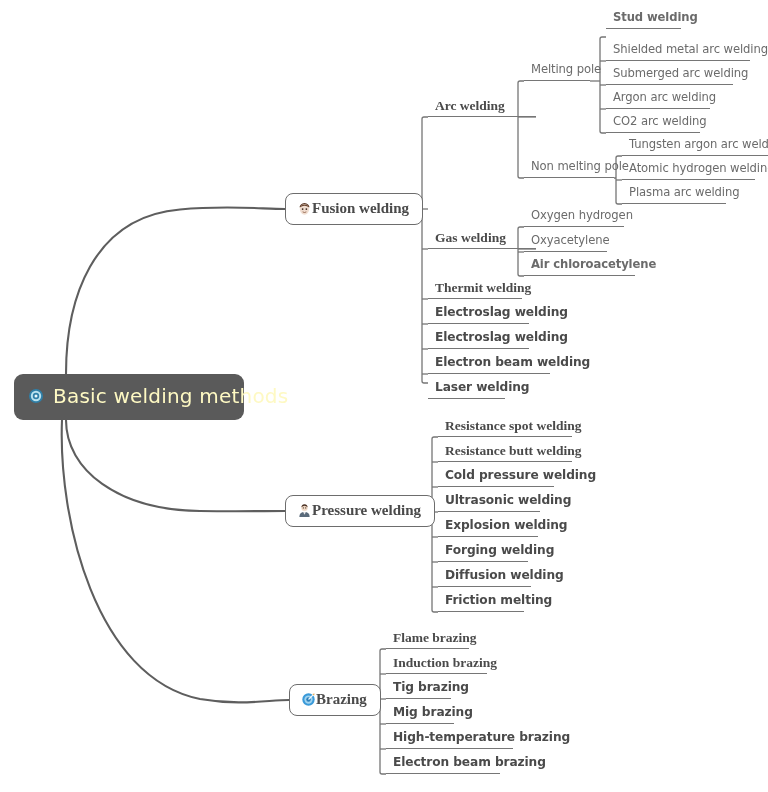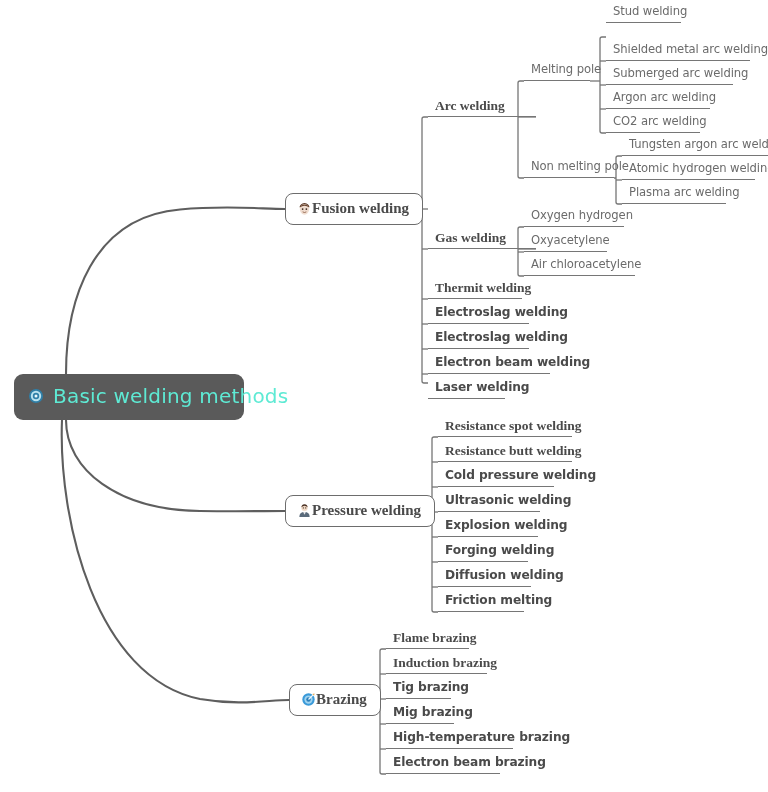--- a/index.html
+++ b/index.html
@@ -24,21 +24,21 @@
     pointer-events: none;
   }
 
   
   .root-node {
     position: absolute;
     display: flex;
     align-items: center;
     gap: 9px;
     background: #5a5a5a;
-    color: #5eead4;
+    color: #fef9c3;
     border-radius: 9px;
     padding: 11px 16px 13px 14px;
     box-sizing: border-box;
     z-index: 5;
   }
   .root-label {
     font-family: "DejaVu Sans", sans-serif;
     font-size: 20px;
     font-weight: 400;
     letter-spacing: 0.2px;
@@ -228,33 +228,33 @@
         <path d="M8 8 L13.4 2.6" stroke="#f2f7fa" stroke-width="1.3"></path>
         <path d="M12.2 2 L14.4 1.6 L14 3.8 Z" fill="#e8a33d"></path>
       </svg>
     </span>
     <span class="branch-label">Brazing</span>
   </div>
 
   <div id="items-layer">
       <div class="item serif" style="left: 428px; top: 98px; width: 108px;">Arc welding</div>
       <div class="item sans-light" style="left: 524px; top: 62px; width: 66px;">Melting pole</div>
-      <div class="item sans-light" style="left: 606px; top: 4px; width: 75px;">Stud welding</div>
+      <div class="item sans-light" style="left: 606px; top: 10px; width: 75px; font-weight: bold;">Stud welding</div>
       <div class="item sans-light" style="left: 606px; top: 42px; width: 144px;">Shielded metal arc welding</div>
       <div class="item sans-light" style="left: 606px; top: 66px; width: 127px;">Submerged arc welding</div>
       <div class="item sans-light" style="left: 606px; top: 90px; width: 104px;">Argon arc welding</div>
       <div class="item sans-light" style="left: 606px; top: 114px; width: 94px;">CO2 arc welding</div>
       <div class="item sans-light" style="left: 524px; top: 159px; width: 90px;">Non melting pole</div>
       <div class="item sans-light" style="left: 622px; top: 137px; width: 150px;">Tungsten argon arc welding</div>
       <div class="item sans-light" style="left: 622px; top: 161px; width: 133px;">Atomic hydrogen welding</div>
       <div class="item sans-light" style="left: 622px; top: 185px; width: 104px;">Plasma arc welding</div>
       <div class="item serif" style="left: 428px; top: 230px; width: 108px;">Gas welding</div>
       <div class="item sans-light" style="left: 524px; top: 208px; width: 100px;">Oxygen hydrogen</div>
       <div class="item sans-light" style="left: 524px; top: 233px; width: 83px;">Oxyacetylene</div>
-      <div class="item sans-light" style="left: 524px; top: 257px; width: 111px;">Air chloroacetylene</div>
+      <div class="item sans-light" style="left: 524px; top: 257px; width: 111px; font-weight: bold;">Air chloroacetylene</div>
       <div class="item serif" style="left: 428px; top: 280px; width: 94px;">Thermit welding</div>
       <div class="item sans-bold" style="left: 428px; top: 305px; width: 101px;">Electroslag welding</div>
       <div class="item sans-bold" style="left: 428px; top: 330px; width: 101px;">Electroslag welding</div>
       <div class="item sans-bold" style="left: 428px; top: 355px; width: 122px;">Electron beam welding</div>
       <div class="item sans-bold" style="left: 428px; top: 380px; width: 77px;">Laser welding</div>
       <div class="item serif" style="left: 438px; top: 418px; width: 134px;">Resistance spot welding</div>
       <div class="item serif" style="left: 438px; top: 443px; width: 134px;">Resistance butt welding</div>
       <div class="item sans-bold" style="left: 438px; top: 468px; width: 116px;">Cold pressure welding</div>
       <div class="item sans-bold" style="left: 438px; top: 493px; width: 102px;">Ultrasonic welding</div>
       <div class="item sans-bold" style="left: 438px; top: 518px; width: 100px;">Explosion welding</div>

